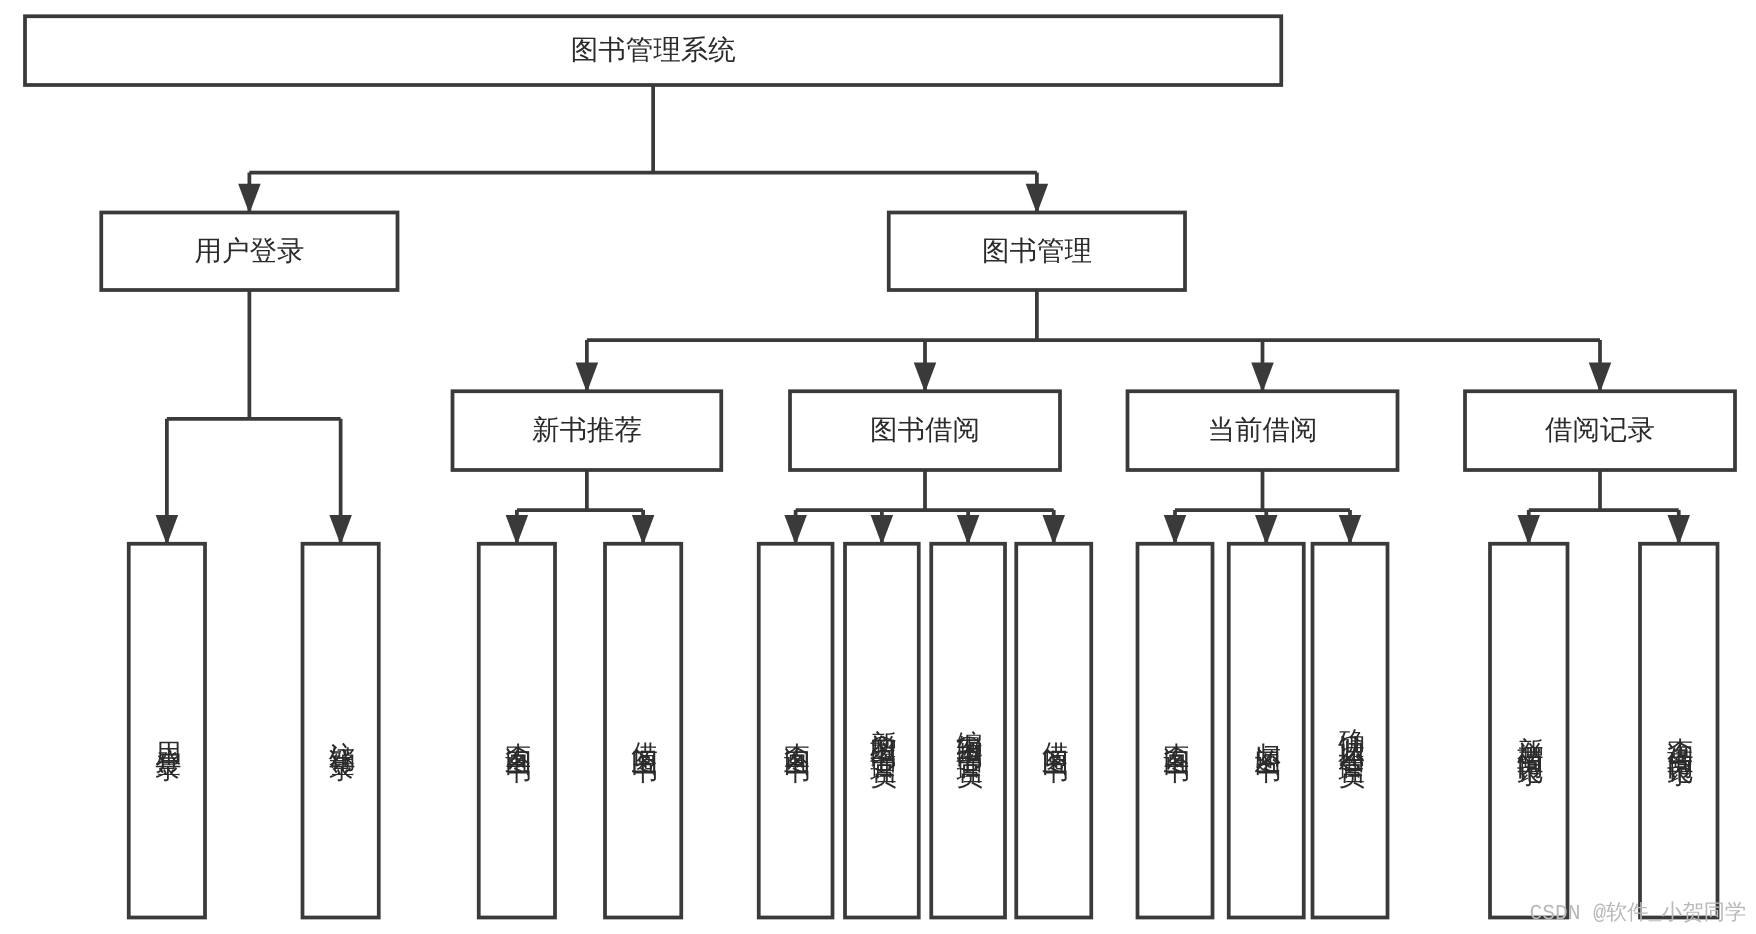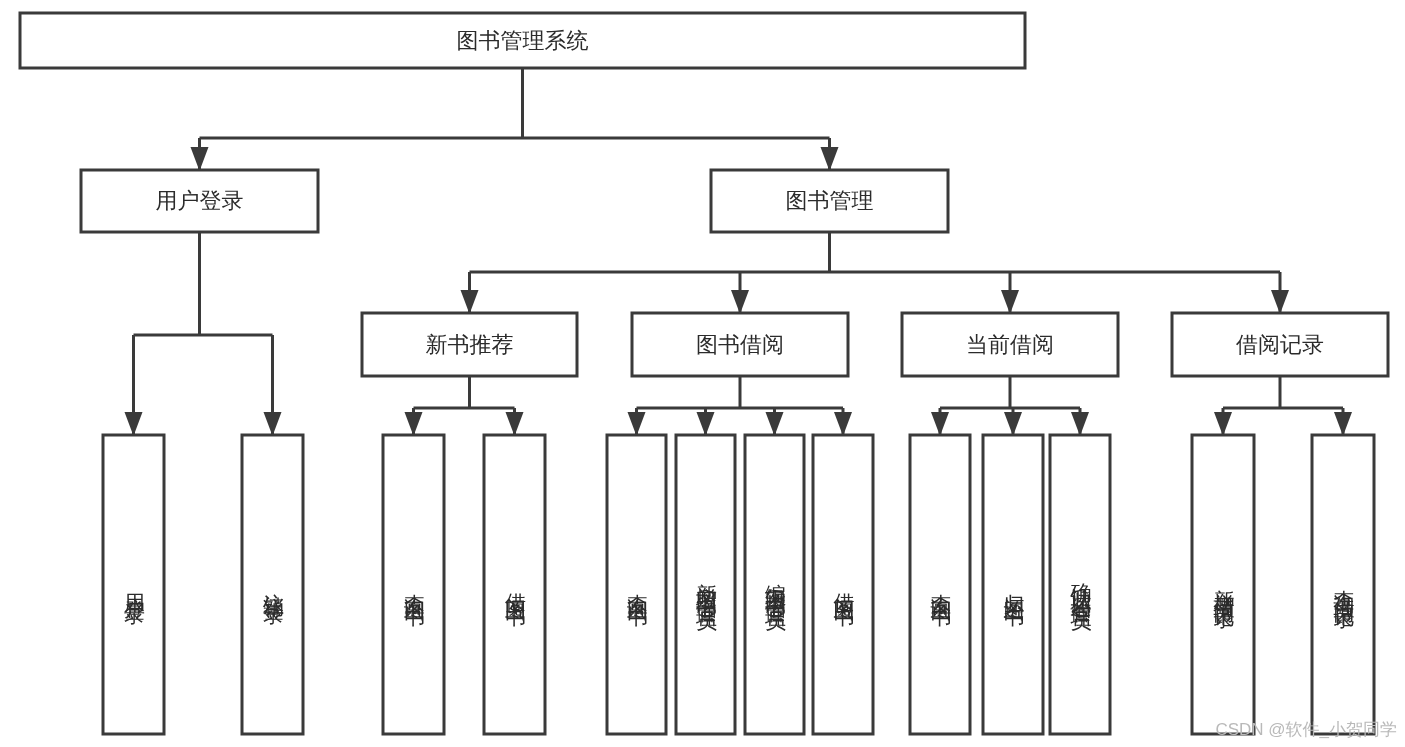--- a/index.html
+++ b/index.html
@@ -51,21 +51,21 @@
   .arrow-head {
     fill: #3a3a3a;
     stroke: none;
   }
   .watermark {
     position: absolute;
     right: 8px;
     bottom: 6px;
     color: #b9b9b9;
     font-size: 17px;
-    font-family: Liberation Sans, sans-serif;
+    font-family: Liberation Mono, monospace;
     white-space: nowrap;
     pointer-events: none;
   }
 </style>
 </head>
 <body>
 
 <svg id="diagram" viewBox="0 0 1405 747">
   <g id="links-layer">
       <path d="M 522.5 68 L 522.5 138" class="link"></path>

